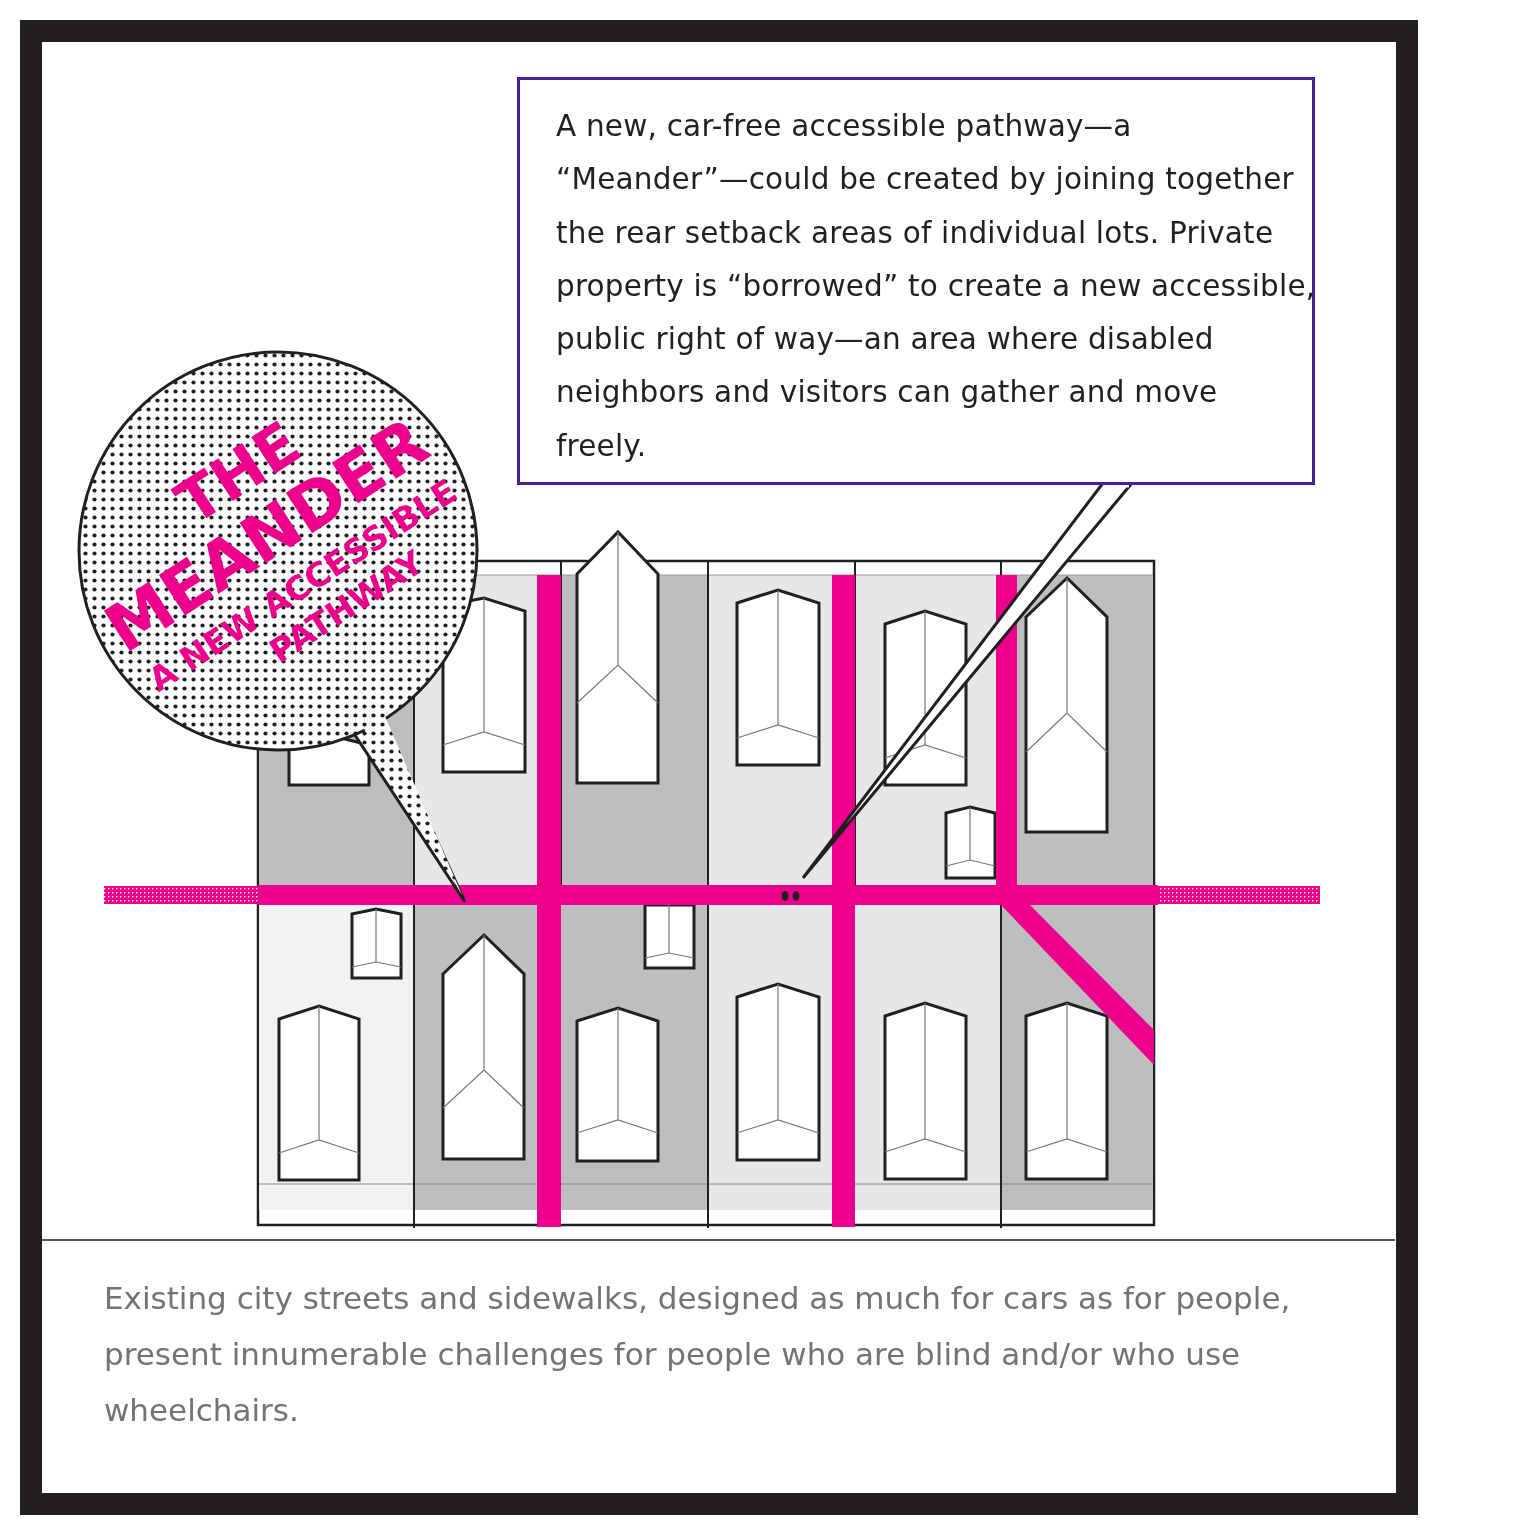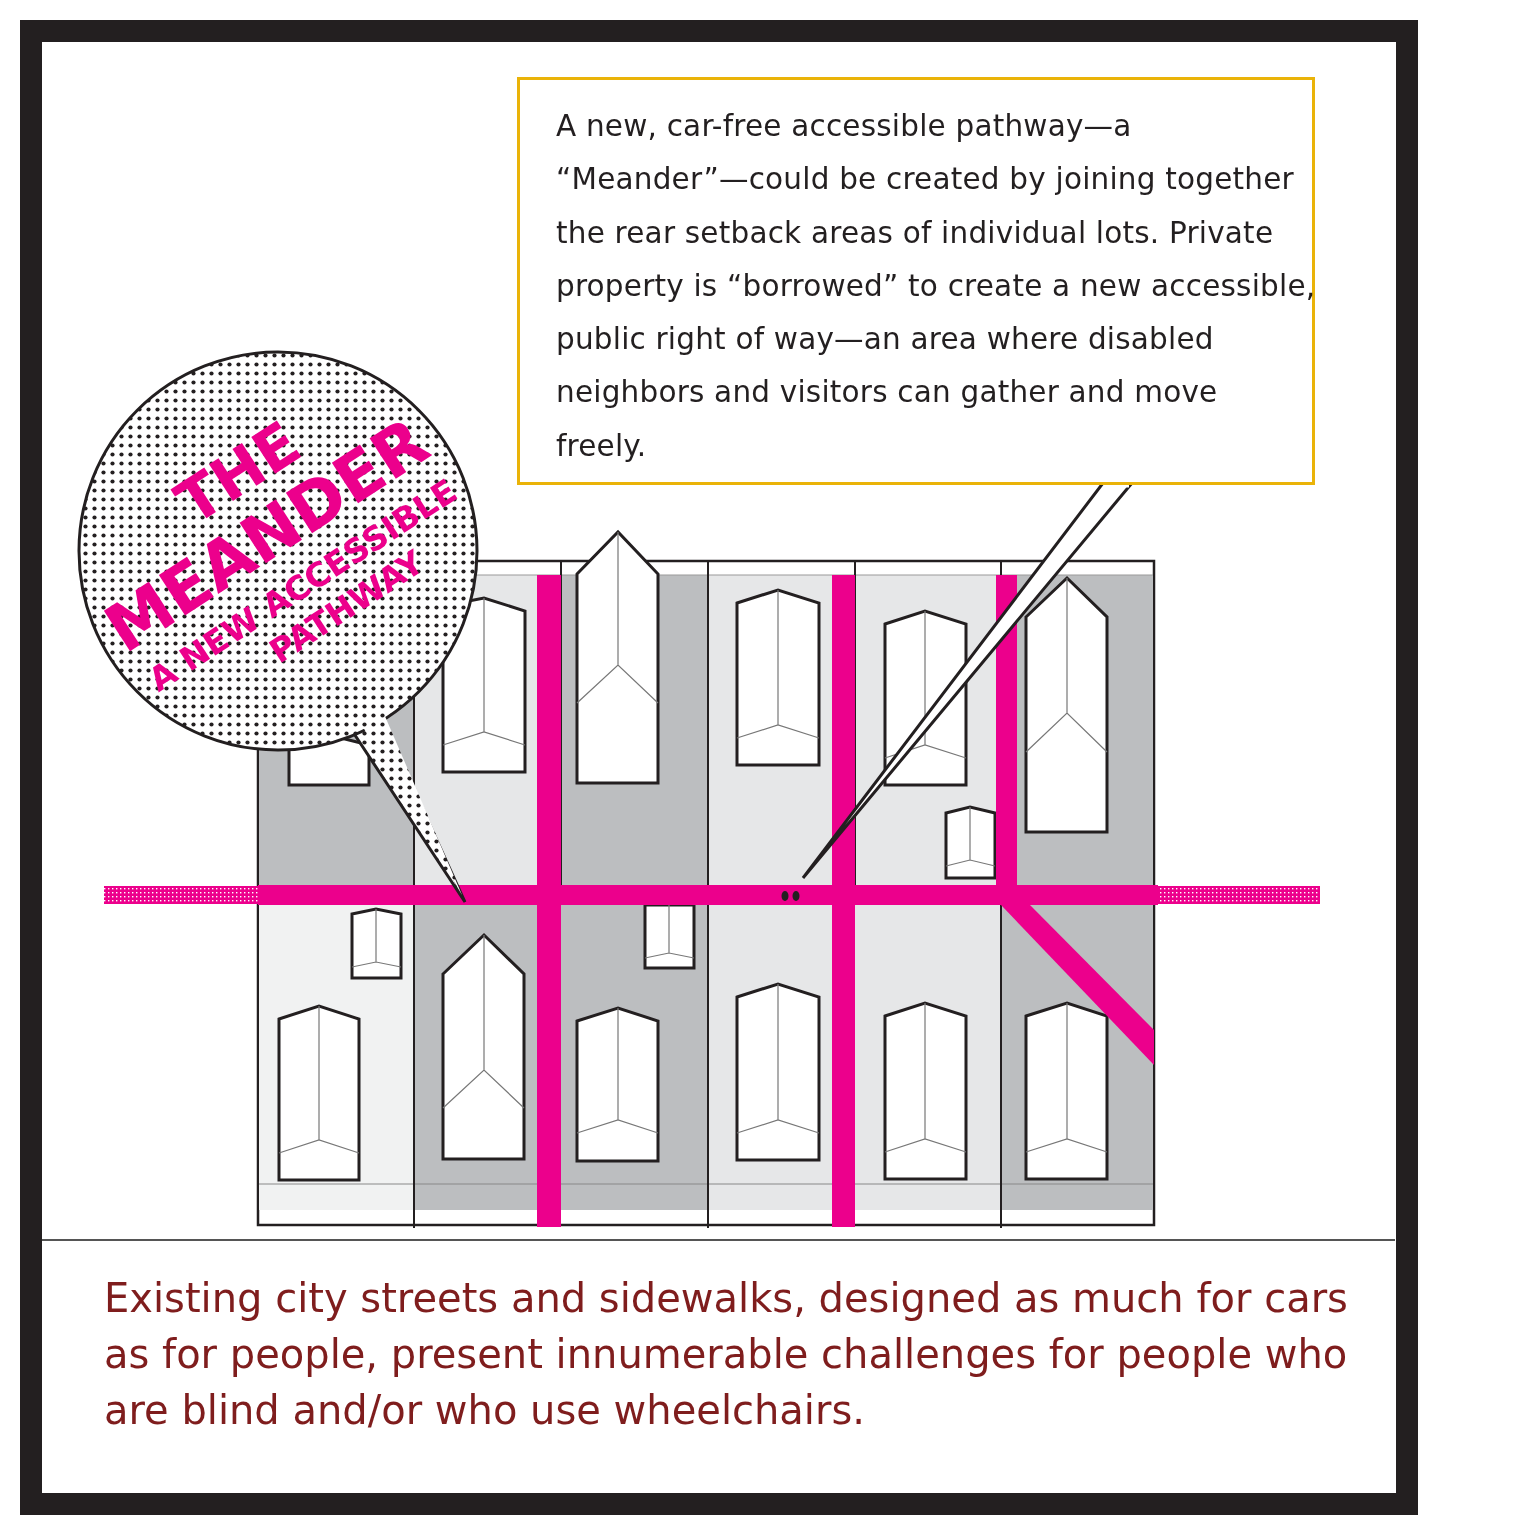--- a/index.html
+++ b/index.html
@@ -1,21 +1,21 @@
 <!DOCTYPE html>
 <html><head>
   <meta charset="utf-8">
   <style>
     html, body { margin:0; padding:0; background:#ffffff; }
     body { width:1536px; height:1536px; position:relative; overflow:hidden; font-family:"DejaVu Sans", sans-serif; }
     .frame { position:absolute; left:20px; top:20px; width:1354px; height:1451px; border:22px solid #231f20; background:#fff; }
     .divider { position:absolute; left:42px; top:1239px; width:1353px; height:2px; background:#555; }
-    .callout { position:absolute; left:517px; top:77px; width:798px; height:408px; border:3px solid #eab308; background:#fff; box-sizing:border-box; z-index:3; }
+    .callout { position:absolute; left:517px; top:77px; width:798px; height:408px; border:3px solid #4c1d95; background:#fff; box-sizing:border-box; z-index:3; }
     .callout-text { position:absolute; left:36px; top:20px; width:760px; font-size:29.5px; line-height:53.3px; color:#231f20; letter-spacing:0.2px; }
-    .caption { position:absolute; left:104px; top:1270px; width:1260px; font-size:40px; line-height:56px; color:#7f1d1d; }
+    .caption { position:absolute; left:104px; top:1270px; width:1260px; font-size:31px; line-height:56px; color:#737373; }
     svg.scene { position:absolute; left:0; top:0; z-index:2; }
     .bubble-text { font-family:"DejaVu Sans", sans-serif; font-weight:bold; fill:#ec008c; }
   </style>
 </head>
 <body>
 
 <div class="frame"></div>
 <div class="divider"></div>
 
 <svg class="scene" width="1536" height="1536" viewBox="0 0 1536 1536">

